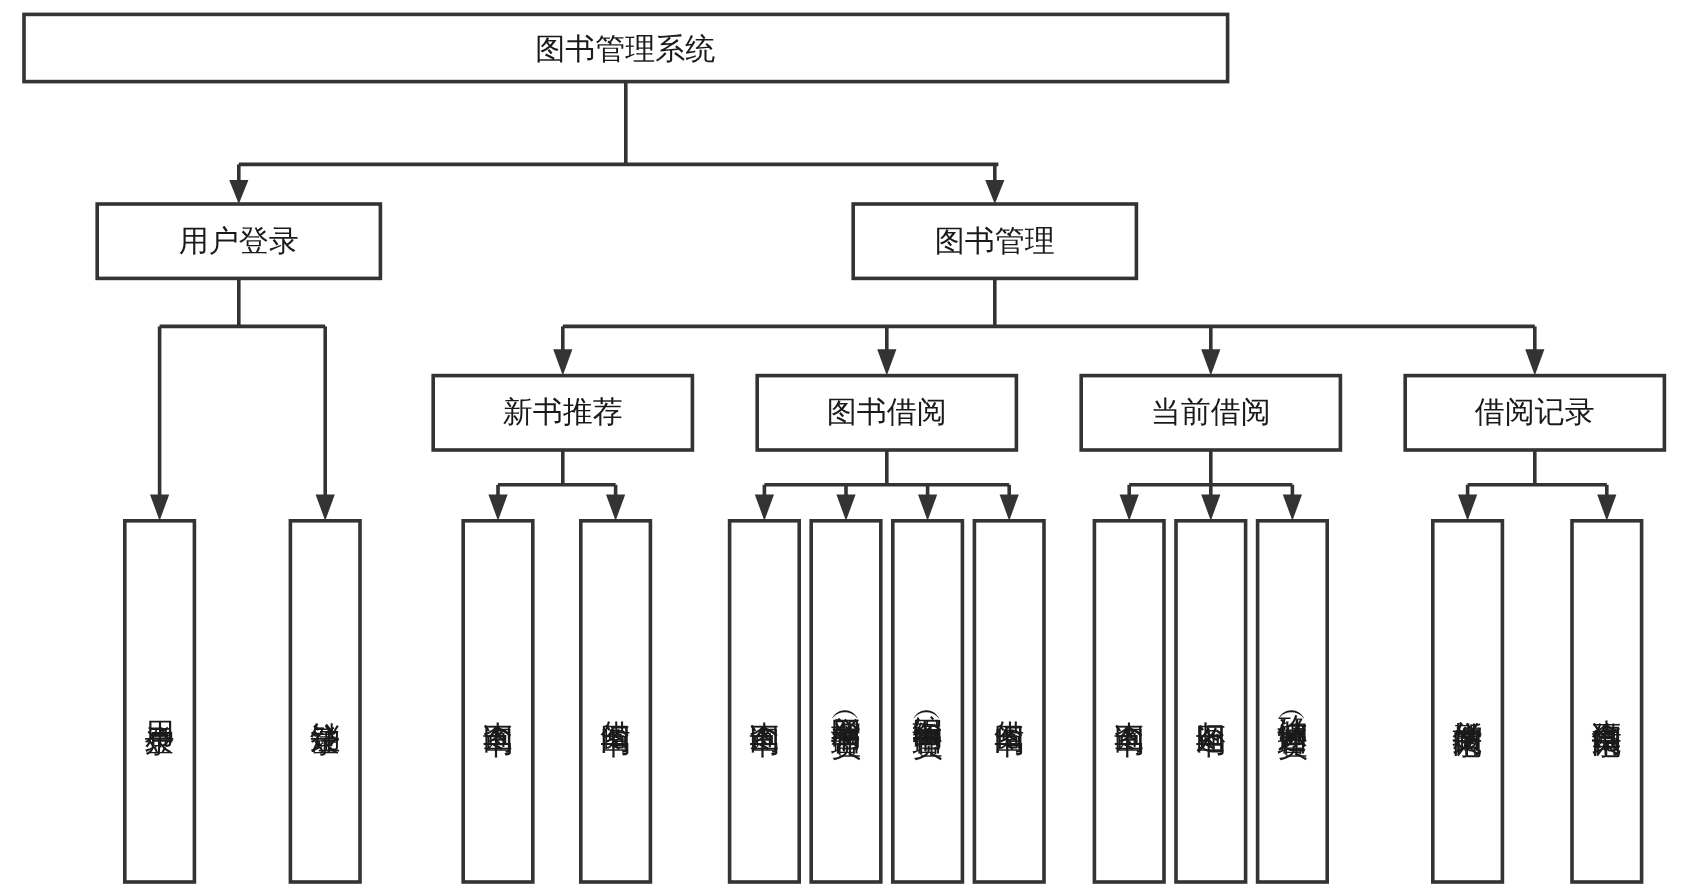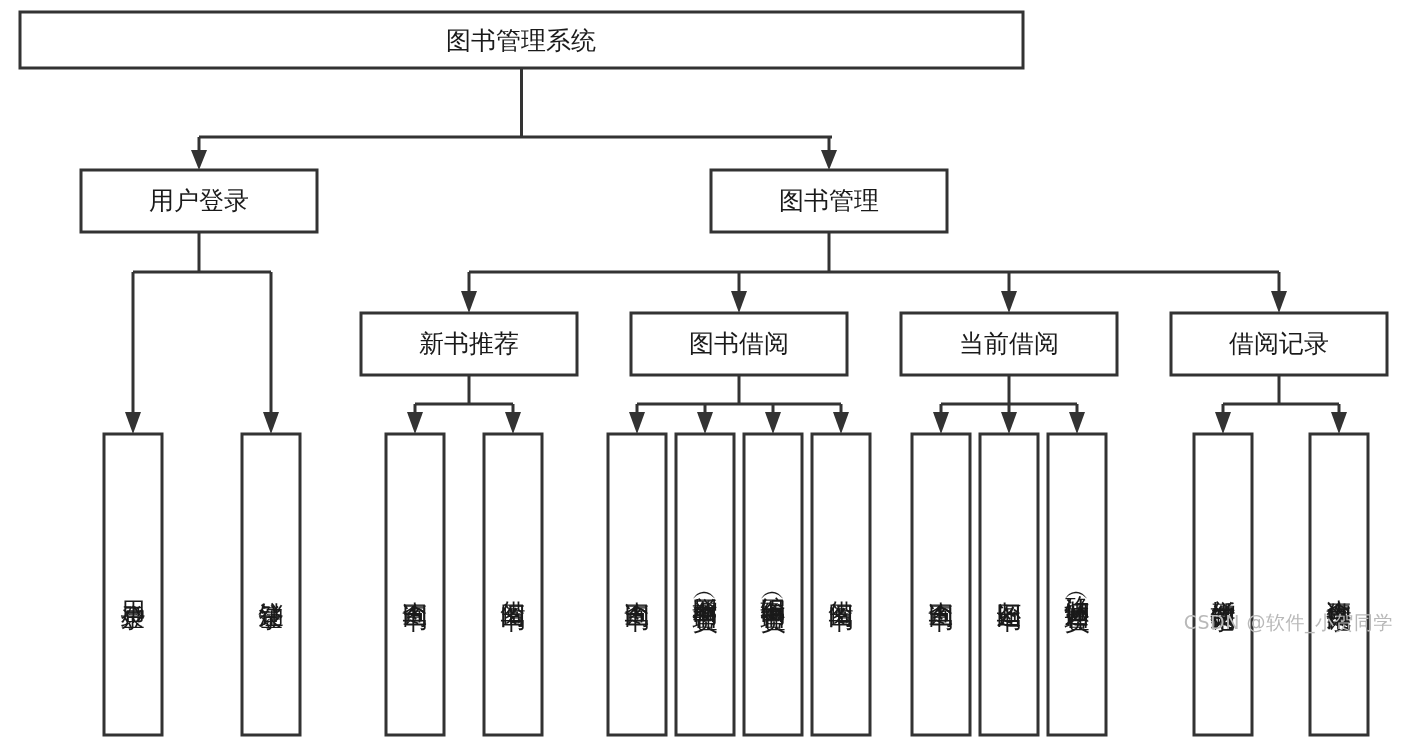--- a/index.html
+++ b/index.html
@@ -247,15 +247,14 @@
     <span class="leaf-label">确认归还（管理员）</span>
   </div>
 
   <div class="leaf-label-wrap" style="left:1194px; top:434px; width:58px; height:301px;">
     <span class="leaf-label">新增借阅记录</span>
   </div>
   <div class="leaf-label-wrap" style="left:1310px; top:434px; width:58px; height:301px;">
     <span class="leaf-label">查询借阅记录</span>
   </div>
 
-  <div class="watermark">CSDN @软件_小贺同学</div>
 
 </div>
 
 </body></html>

